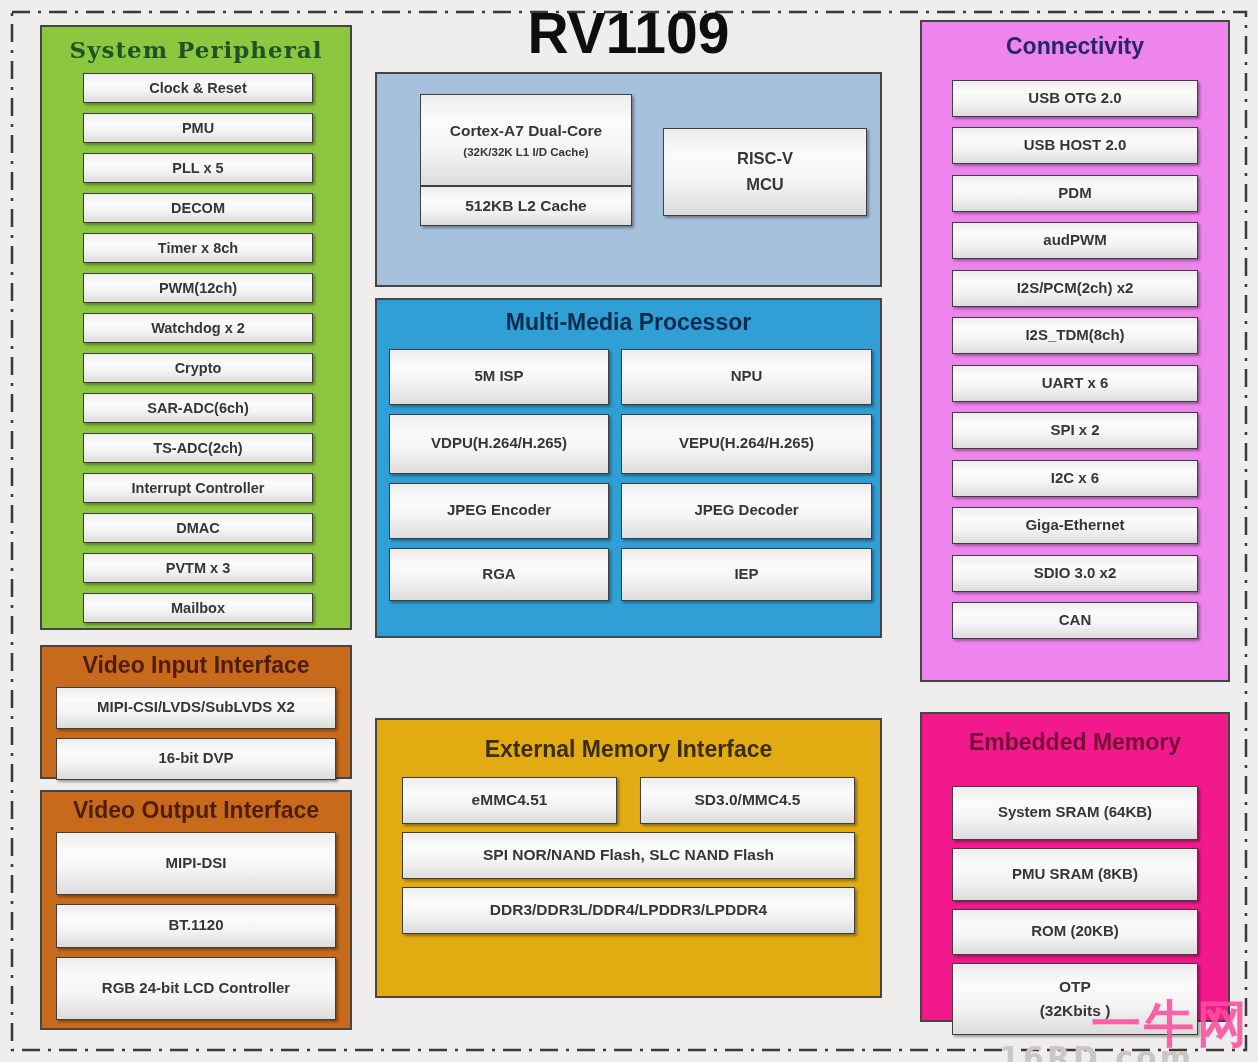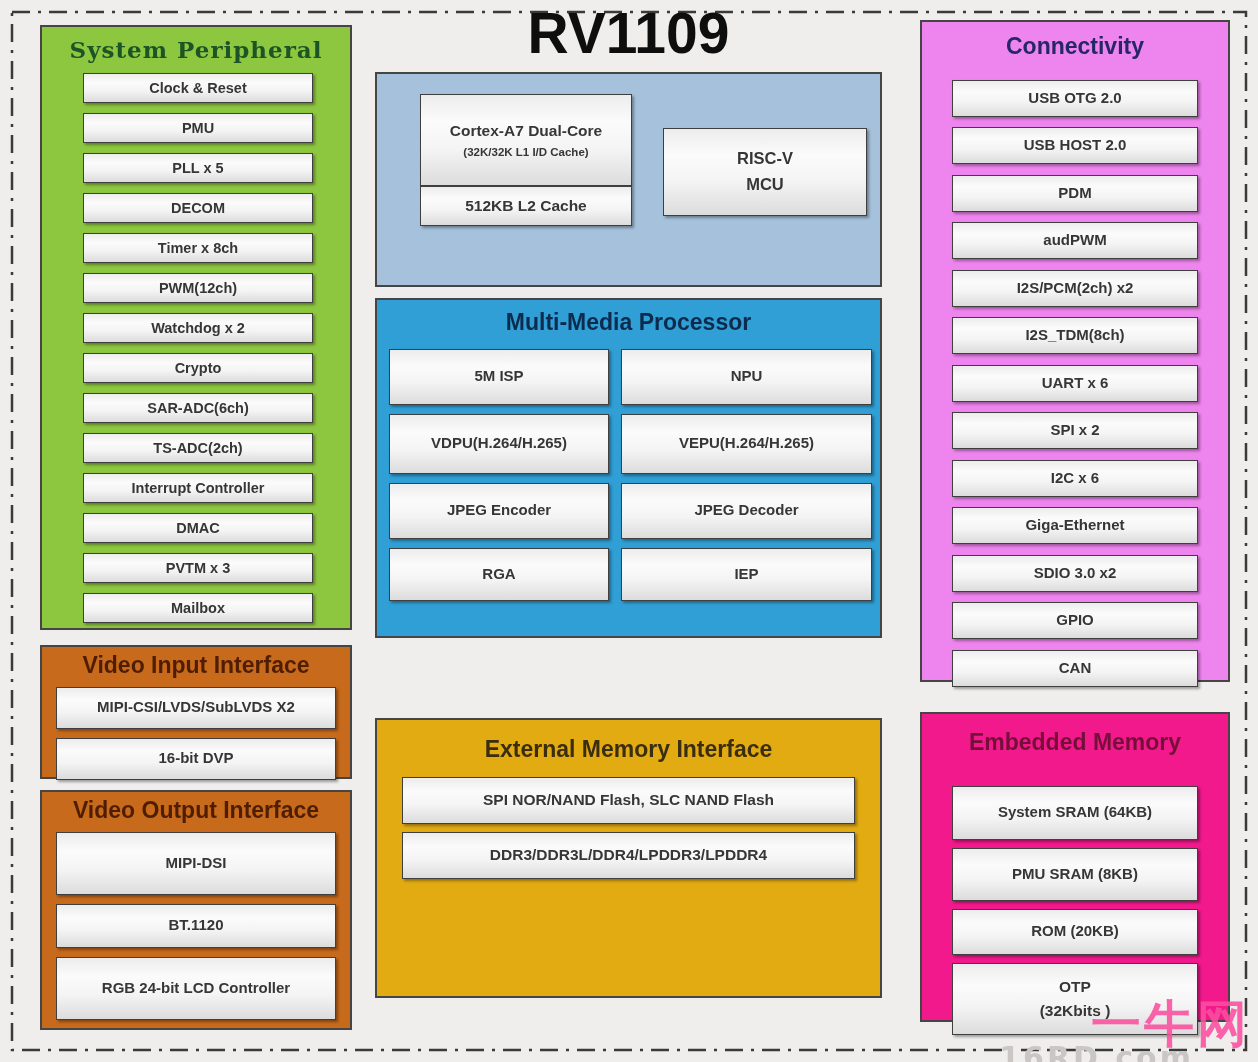--- a/index.html
+++ b/index.html
@@ -158,40 +158,43 @@
       <div class="cell">JPEG Encoder</div>
       <div class="cell">JPEG Decoder</div>
       <div class="cell">RGA</div>
       <div class="cell">IEP</div>
     </div>
   </div>
 
   <div class="block" id="emi">
     <div class="blk-header">External Memory Interface</div>
     <div class="rows">
+      <div class="row1">
+        <div class="cell">eMMC4.51</div>
+        <div class="cell">SD3.0/MMC4.5</div>
+      </div>
       <div class="cell full">SPI NOR/NAND Flash, SLC NAND Flash</div>
       <div class="cell full">DDR3/DDR3L/DDR4/LPDDR3/LPDDR4</div>
     </div>
   </div>
 
   <div class="block" id="conn">
     <div class="blk-header">Connectivity</div>
     <div class="list">
       <div class="cell">USB OTG 2.0</div>
       <div class="cell">USB HOST 2.0</div>
       <div class="cell">PDM</div>
       <div class="cell">audPWM</div>
       <div class="cell">I2S/PCM(2ch) x2</div>
       <div class="cell">I2S_TDM(8ch)</div>
       <div class="cell">UART x 6</div>
       <div class="cell">SPI x 2</div>
       <div class="cell">I2C x 6</div>
       <div class="cell">Giga-Ethernet</div>
       <div class="cell">SDIO 3.0 x2</div>
-      <div class="cell">GPIO</div>
       <div class="cell">CAN</div>
     </div>
   </div>
 
   <div class="block" id="emem">
     <div class="blk-header">Embedded Memory</div>
     <div class="list">
       <div class="cell h54">System SRAM (64KB)</div>
       <div class="cell h53">PMU SRAM (8KB)</div>
       <div class="cell h46">ROM (20KB)</div>

